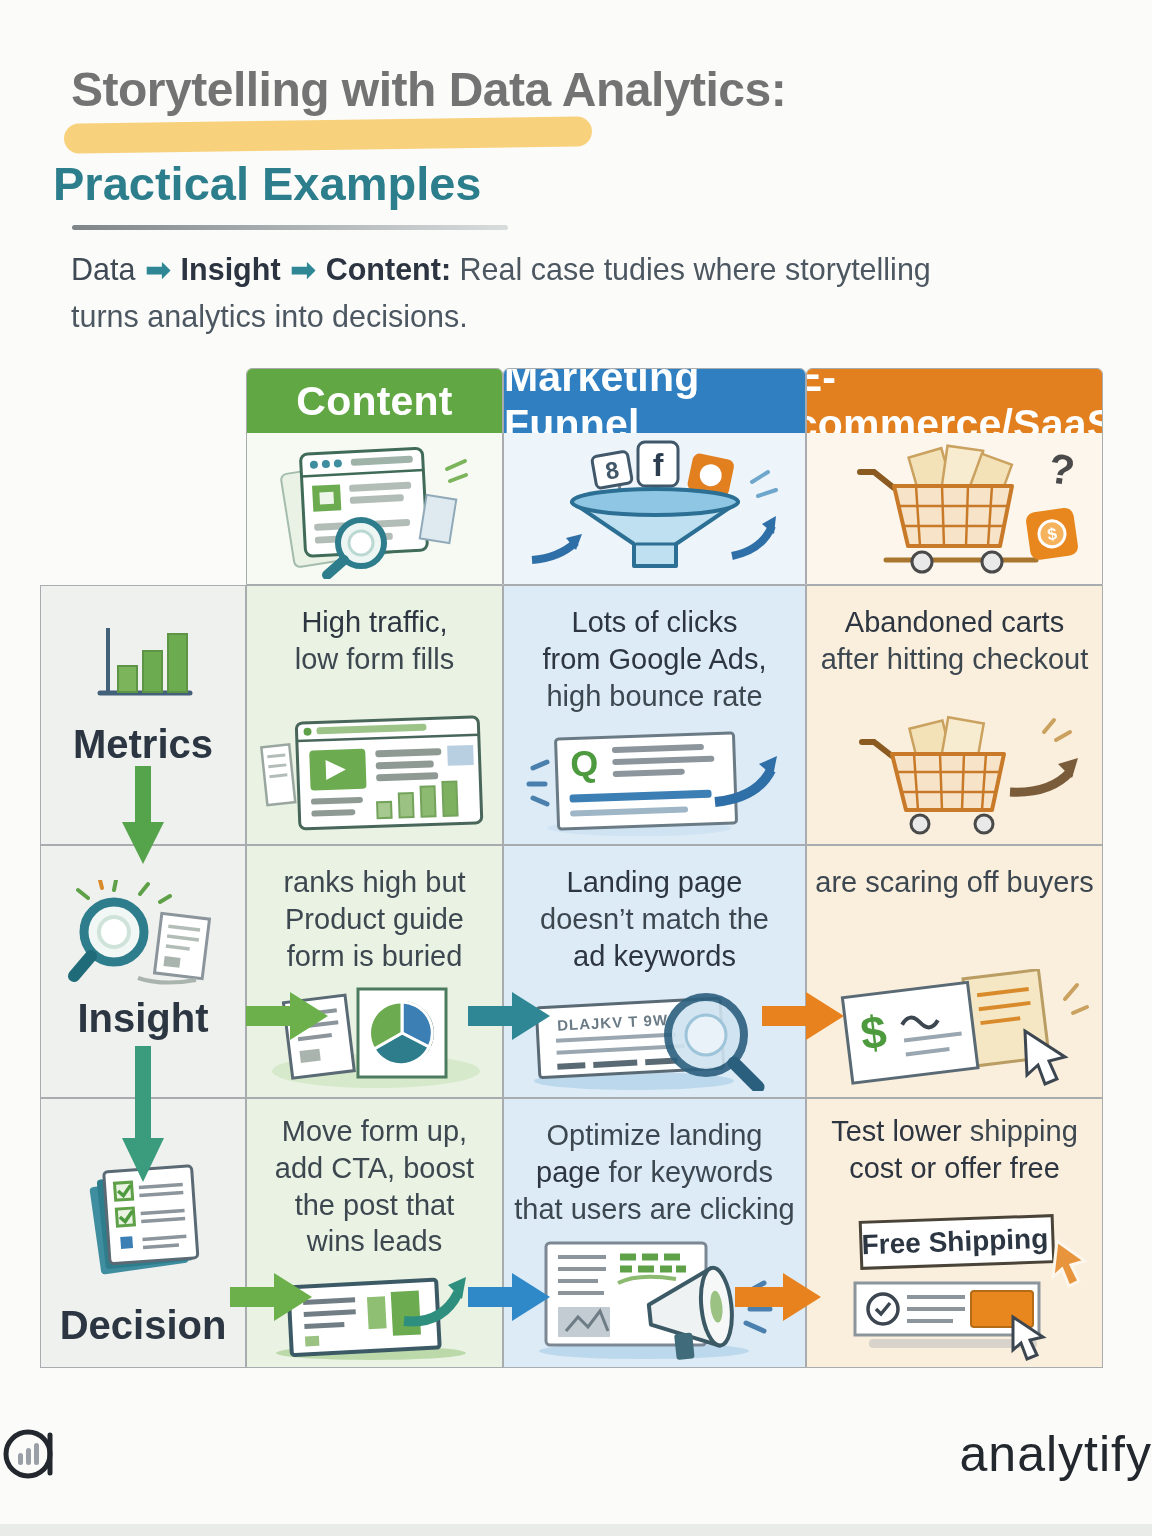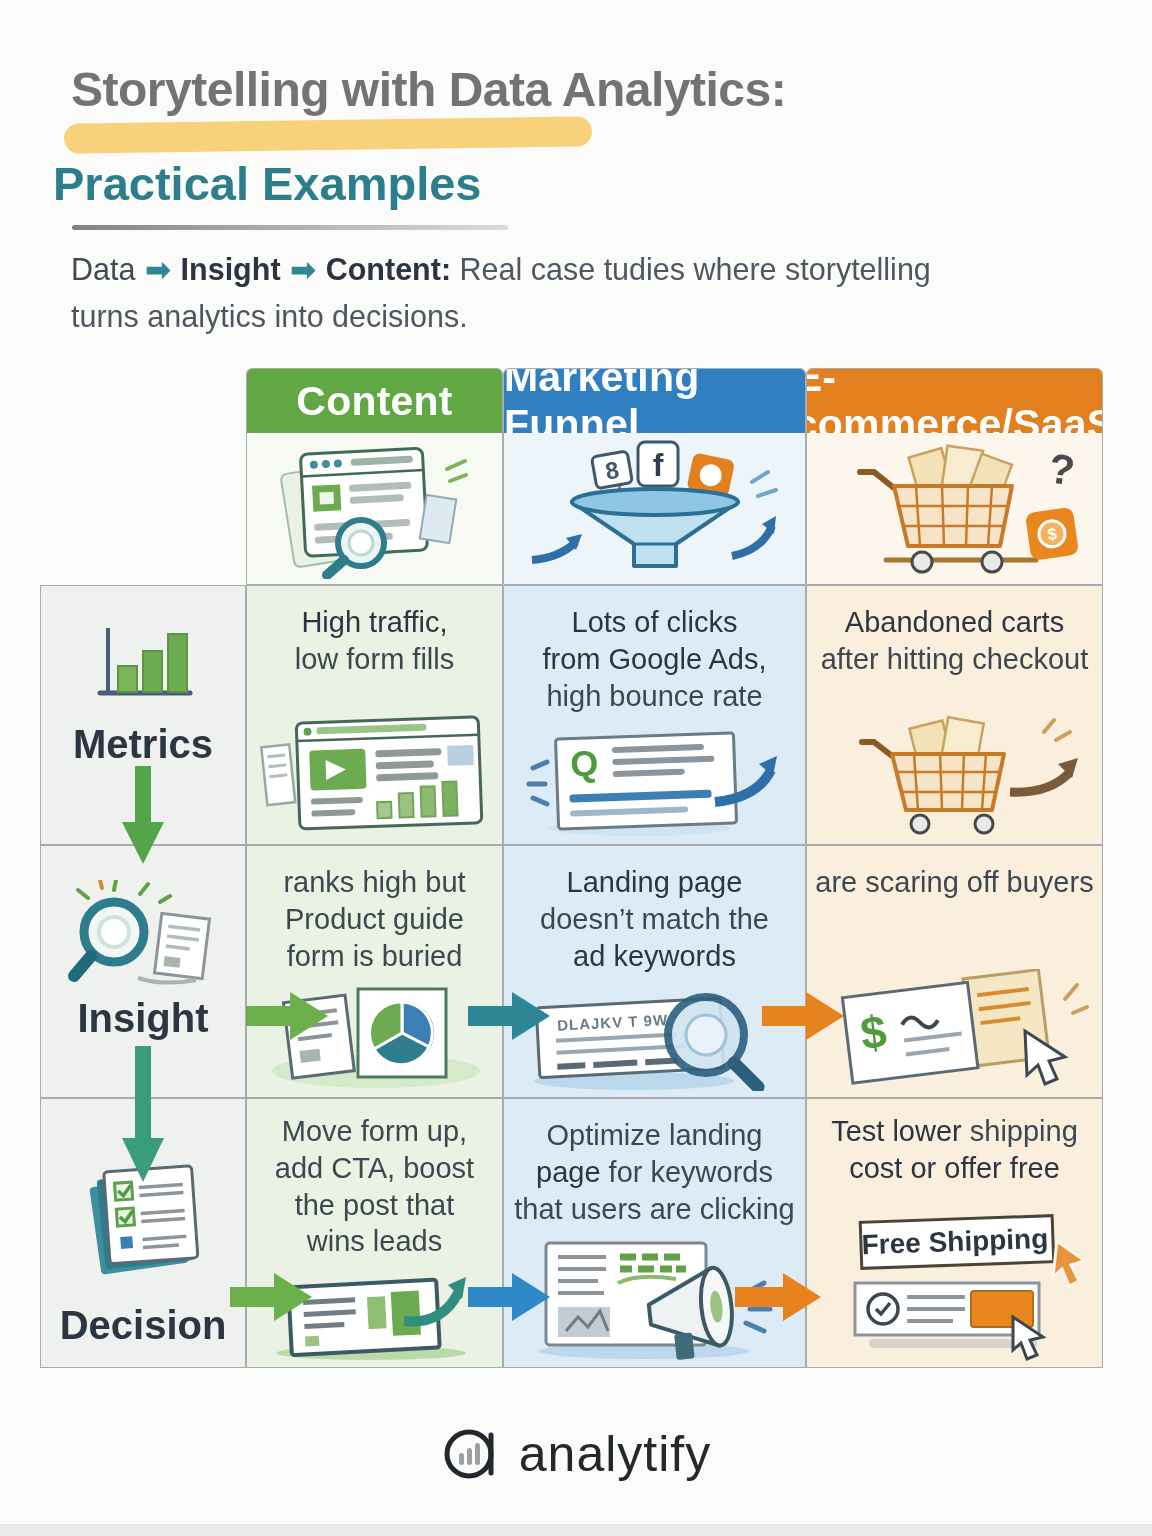--- a/index.html
+++ b/index.html
@@ -34,21 +34,21 @@
   .row-label{font-size:40px;font-weight:700;color:#2c3642;}
   .body-cell{display:flex;flex-direction:column;align-items:center;}
   .cell-text{text-align:center;font-size:29px;color:#3d4750;line-height:1.27;padding-top:18px;width:100%;}
   .ln{white-space:nowrap;}
   .b{font-weight:400;color:#2c3540;}
   .ill{margin-top:auto;margin-bottom:6px;}
   
   .ov{position:absolute;z-index:5;}
   
   .footer{position:absolute;left:0;top:1422px;width:100%;display:flex;align-items:center;
-          justify-content:center;gap:14px;z-index:2;}
+          justify-content:space-between;gap:14px;z-index:2;}
   .brand{font-size:50px;font-weight:500;color:#23272e;letter-spacing:1px;}
   .bottom-strip{position:absolute;left:0;bottom:0;width:100%;height:12px;background:#e9ebe8;}
 </style>
 </head>
 <body>
 
 <div class="canvas">
 
   <div class="hl"></div>
   <div class="title">Storytelling with Data Analytics:</div>

